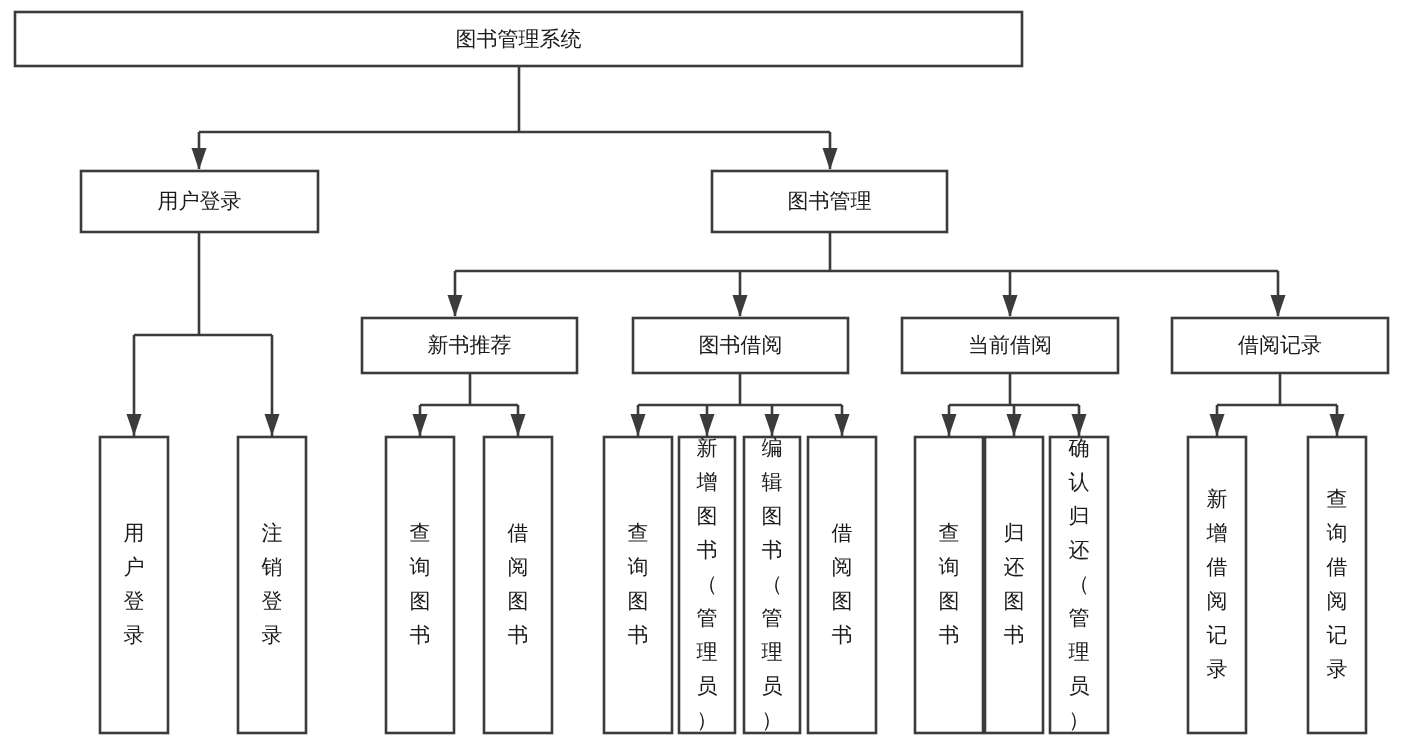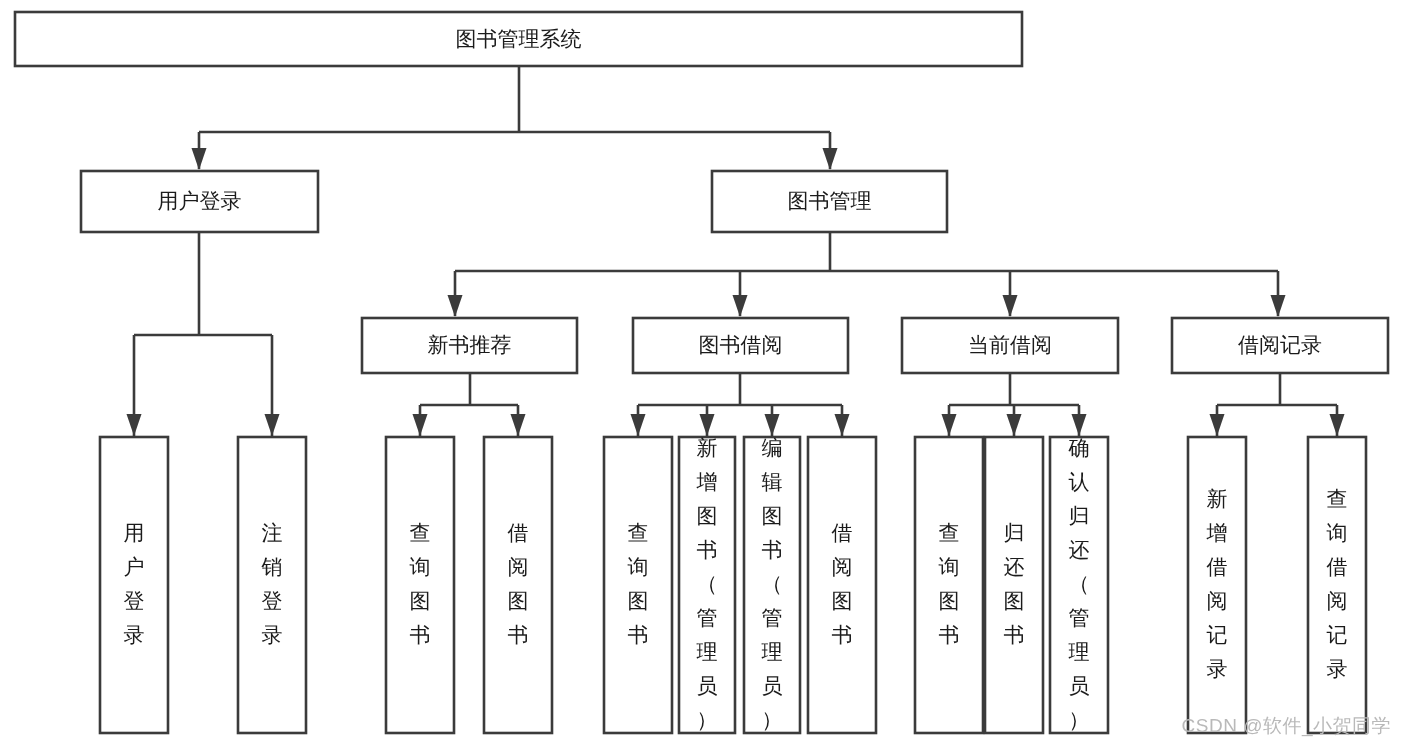--- a/index.html
+++ b/index.html
@@ -274,15 +274,14 @@
           <text x="1337" y="534" class="node-label vertical">询</text>
           <text x="1337" y="568" class="node-label vertical">借</text>
           <text x="1337" y="602" class="node-label vertical">阅</text>
           <text x="1337" y="636" class="node-label vertical">记</text>
           <text x="1337" y="670" class="node-label vertical">录</text>
           <title>查询借阅记录</title>
         </g>
       </g>
   </svg>
 
-  <div class="watermark-text">CSDN @软件_小贺同学</div>
 
 </div>
 
 </body></html>

